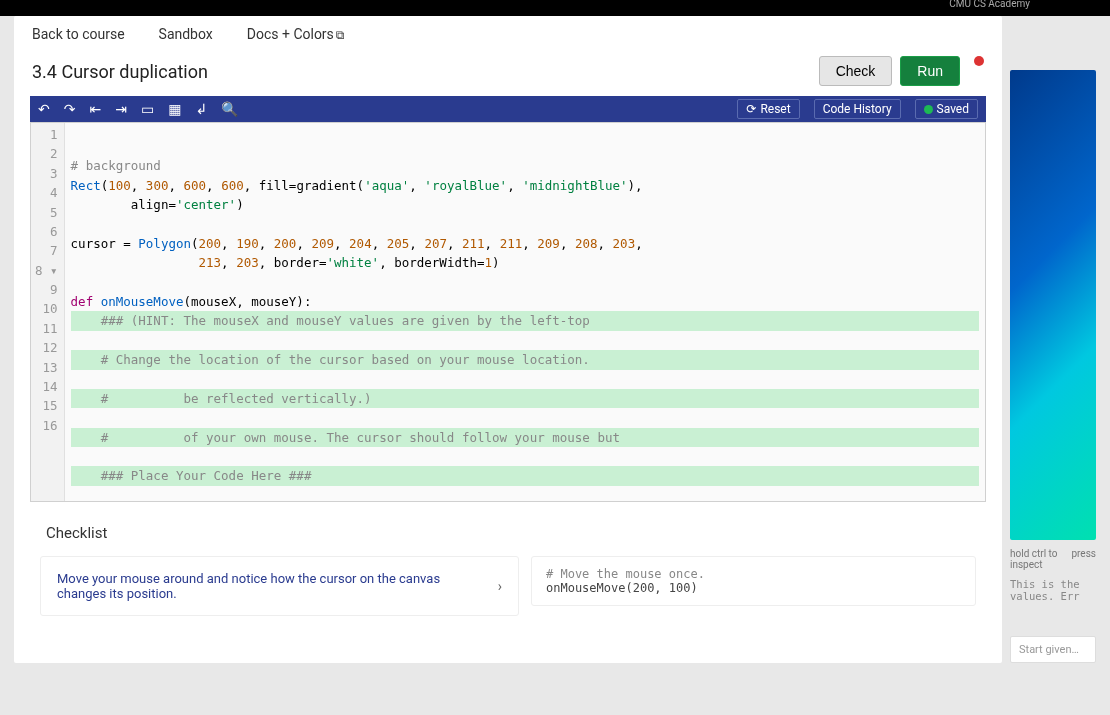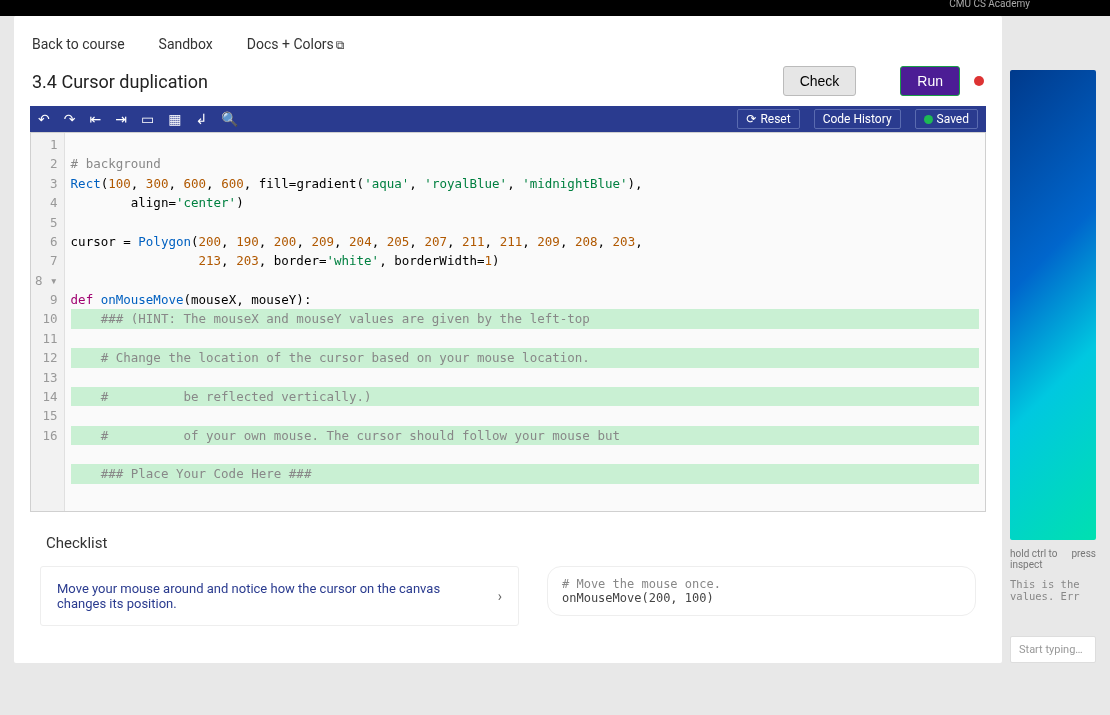--- a/index.html
+++ b/index.html
@@ -39,53 +39,51 @@
       display: flex;
       flex-direction: column;
       gap: 4px;
     }
     .top-nav {
       display: flex;
       gap: 34px;
       padding: 10px 18px 8px;
       font-size: 14px;
       color: #333;
-      margin-top: 10px;
     }
     .top-nav-item { cursor: pointer; }
     .ext-icon { font-size: 12px; margin-left: 2px; }
     .title-row {
       display: flex;
       align-items: center;
       justify-content: space-between;
       padding: 6px 18px 10px;
     }
     .lesson-title {
       font-size: 18px;
       font-weight: 400;
       color: #222;
     }
     .title-buttons {
       display: flex;
       gap: 8px;
-      align-items: center;
+      align-items: flex-start;
     }
     .btn {
       padding: 6px 16px;
       font-size: 14px;
       border-radius: 3px;
       cursor: pointer;
       border: 1px solid #bbb;
       background: #e6e6e6;
     }
     .btn-run {
-      background: #4c1d95;
+      background: #15803d;
       color: #fff;
       border: 1px solid #1a9e47;
-      margin-left: 36px;
     }
     .red-dot {
       width: 10px; height: 10px;
       background: #d33;
       border-radius: 50%;
       margin-left: 6px;
     }
     .editor-toolbar {
       background: #2a3b8f;
       display: flex;
@@ -139,21 +137,21 @@
       color: #999;
       text-align: right;
       padding: 2px 6px 2px 4px;
       user-select: none;
       border-right: 1px solid #e0e0e0;
       min-width: 28px;
     }
     .gutter .ln { white-space: pre; }
     .code-area {
       flex: 1;
-      padding: 2px 6px;
+      padding: 14px 6px;
       white-space: pre;
       overflow: hidden;
     }
     .code-line { min-height: 1.55em; }
     .hl-green { background: #c9f0d3; display: block; }
     .c-comment { color: #888; }
     .c-func { color: #0060c0; }
     .c-num { color: #b05800; }
     .c-str { color: #008040; }
     .c-kw { color: #a00070; }
@@ -187,26 +185,25 @@
     .chev { color: #666; font-size: 14px; cursor: pointer; }
     .checklist-right {
       flex: 1;
       display: flex;
       flex-direction: column;
       gap: 12px;
     }
     .code-box {
       background: #fff;
       border: 1px solid #eee;
-      border-radius: 14px;
+      border-radius: 3px;
       padding: 10px 14px;
       font-family: "Menlo", "Consolas", monospace;
       font-size: 12px;
       color: #444;
-      margin-left: 16px;
     }
     .code-box .c-comment { color: #888; }
     
     .canvas-preview {
       background: linear-gradient(135deg, #003a8c 0%, #0066cc 40%, #00c8e0 65%, #00e0b0 100%);
       height: 470px;
       border-radius: 2px;
       margin-top: 54px;
     }
     .inspect-hint {
@@ -339,15 +336,15 @@
 
   </div>
 
   <div class="right-panel">
     <div class="canvas-preview"></div>
     <div class="inspect-hint">
       <span>hold ctrl to inspect</span>
       <span>press</span>
     </div>
     <div class="console-hint">This is the values. Err</div>
-    <div class="console-input">Start typing…</div>
+    <div class="console-input">Start given…</div>
   </div>
 </div>
 
 </body></html>

